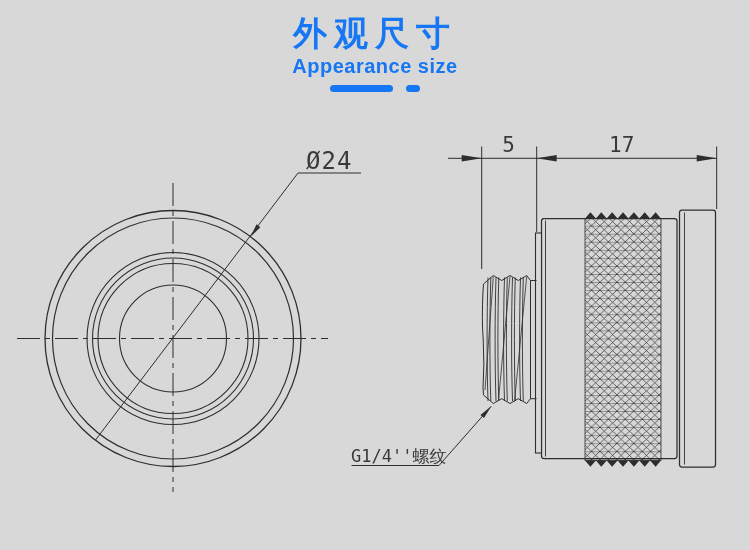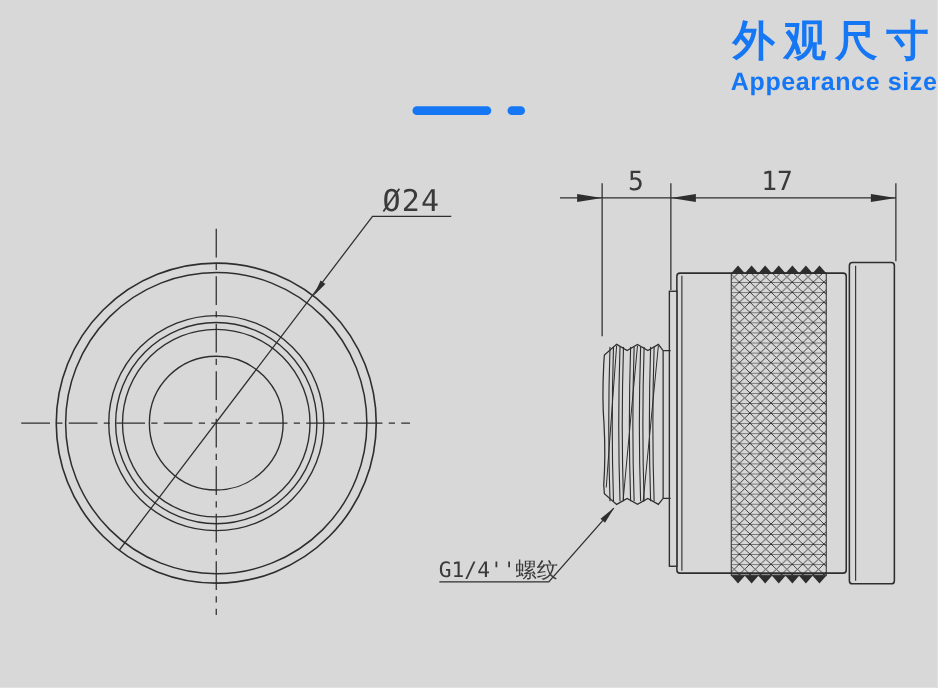--- a/index.html
+++ b/index.html
@@ -1,21 +1,21 @@
 <!DOCTYPE html>
 <html><head>
 <meta charset="utf-8">
 <style>
   html,body{margin:0;padding:0;}
   .canvas{
     position:relative;width:750px;height:550px;
     background:#d8d8d8;overflow:hidden;
     font-family:"Liberation Sans",sans-serif;
   }
-  .hdr{position:absolute;top:0;left:0;width:750px;text-align:right;z-index:2;}
+  .hdr{position:absolute;top:0;left:0;width:750px;text-align:center;z-index:2;}
   .hdr .title{
     margin:14px 0 0 0;font-size:34px;font-weight:600;letter-spacing:7px;
     color:#1677f4;line-height:1.15;
   }
   .hdr .subtitle{
     margin:1px 0 0 0;font-size:20px;font-weight:600;letter-spacing:.5px;
     color:#1677f4;line-height:1.2;
   }
   .hdr .deco{margin-top:7px;display:flex;justify-content:center;align-items:center;gap:13px;}
   .hdr .deco .bar{width:63px;height:7px;border-radius:3.5px;background:#1677f4;}

